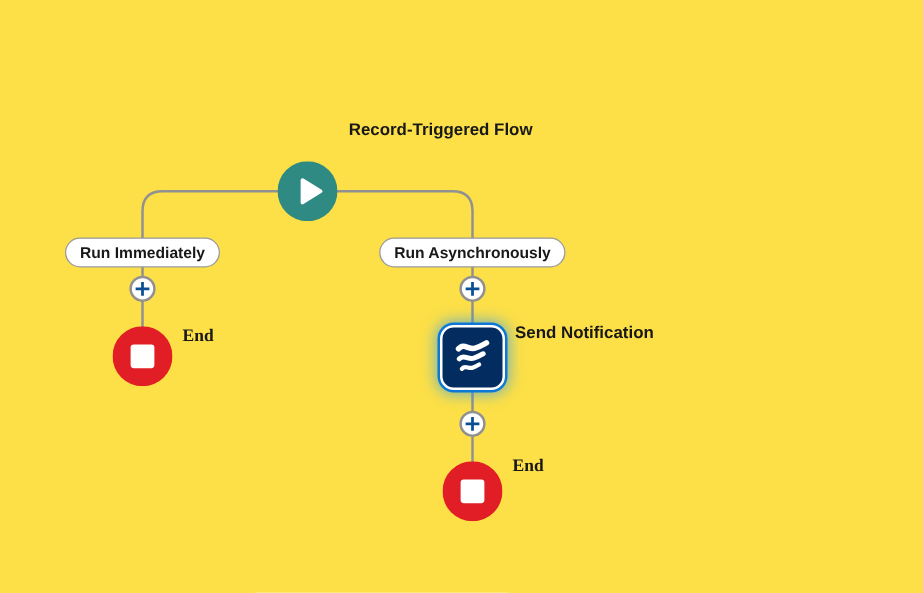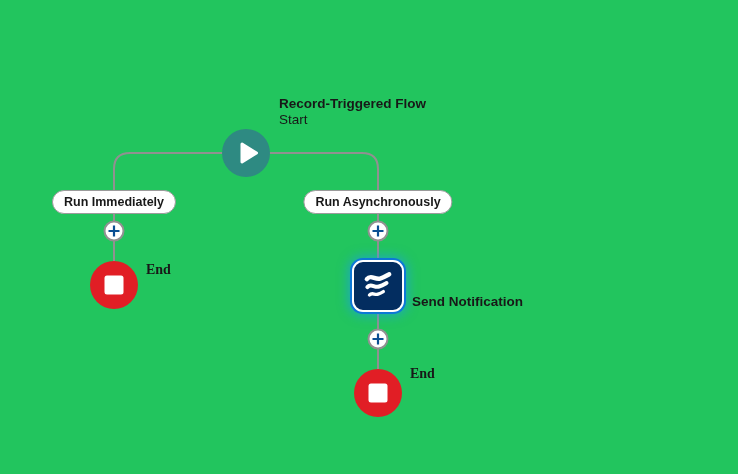--- a/index.html
+++ b/index.html
@@ -3,21 +3,21 @@
 <meta charset="utf-8">
 <style>
   html,body{margin:0;padding:0;}
   body{
     font-family:"Liberation Sans", sans-serif;
     background:#ffffff;
   }
   .canvas{
     position:relative;
     width:738px;height:474px;
-    background:#22c55e;
+    background:#fde047;
     overflow:hidden;
   }
   .connectors{
     position:absolute;left:0;top:0;width:738px;height:474px;
   }
   .connectors path{
     fill:none;stroke:#919191;stroke-width:2px;
   }
   
   .node{
@@ -88,21 +88,20 @@
 
 <div class="canvas">
 
   <svg class="connectors" viewBox="0 0 738 474">
     <path d="M246,153 H130 Q114,153 114,169 V262"></path>
     <path d="M246,153 H362 Q378,153 378,169 V370"></path>
   </svg>
 
   <div class="nlabel" style="left:279px;top:96px;">
     <div class="t">Record-Triggered Flow</div>
-    <div class="s">Start</div>
   </div>
 
   <button class="node" style="left:246px;top:153px;">
     <svg viewBox="0 0 48 48">
       <circle cx="24" cy="24" r="24" fill="#2e8a82"></circle>
       <polygon points="20,15 34.5,24 20,33" fill="#ffffff" stroke="#ffffff" stroke-width="3" stroke-linejoin="round"></polygon>
     </svg>
   </button>
 
   <div class="pill" style="left:114px;top:190px;">
@@ -139,21 +138,21 @@
     </svg>
   </button>
 
   <button class="subflow-node" style="left:378px;top:286px;">
     <svg viewBox="0 0 32 32">
       <path d="M5.5,9.5 C9.5,4.5 13,10.5 18,9 C21.5,7.9 24,6.3 26.5,5" stroke-width="4.2"></path>
       <path d="M6,17 C9.5,13 12.5,18 17,16.5 C20,15.5 22,14.3 24,13.2" stroke-width="3.8"></path>
       <path d="M8,24.5 C10.5,21.5 13,24.8 16,23.7 C18,23 19.5,22.2 21,21.3" stroke-width="3.2"></path>
     </svg>
   </button>
-  <div class="nlabel" style="left:412px;top:258px;margin-top:36px;">
+  <div class="nlabel" style="left:412px;top:258px;">
     <div class="t">Send Notification</div>
   </div>
 
   <div class="end-label" style="left:410px;top:367px;">End</div>
   <button class="node" style="left:378px;top:393px;">
     <svg viewBox="0 0 48 48">
       <circle cx="24" cy="24" r="24" fill="#e11e25"></circle>
       <rect x="14.5" y="14.5" width="19" height="19" rx="2.5" fill="#ffffff"></rect>
     </svg>
   </button>

